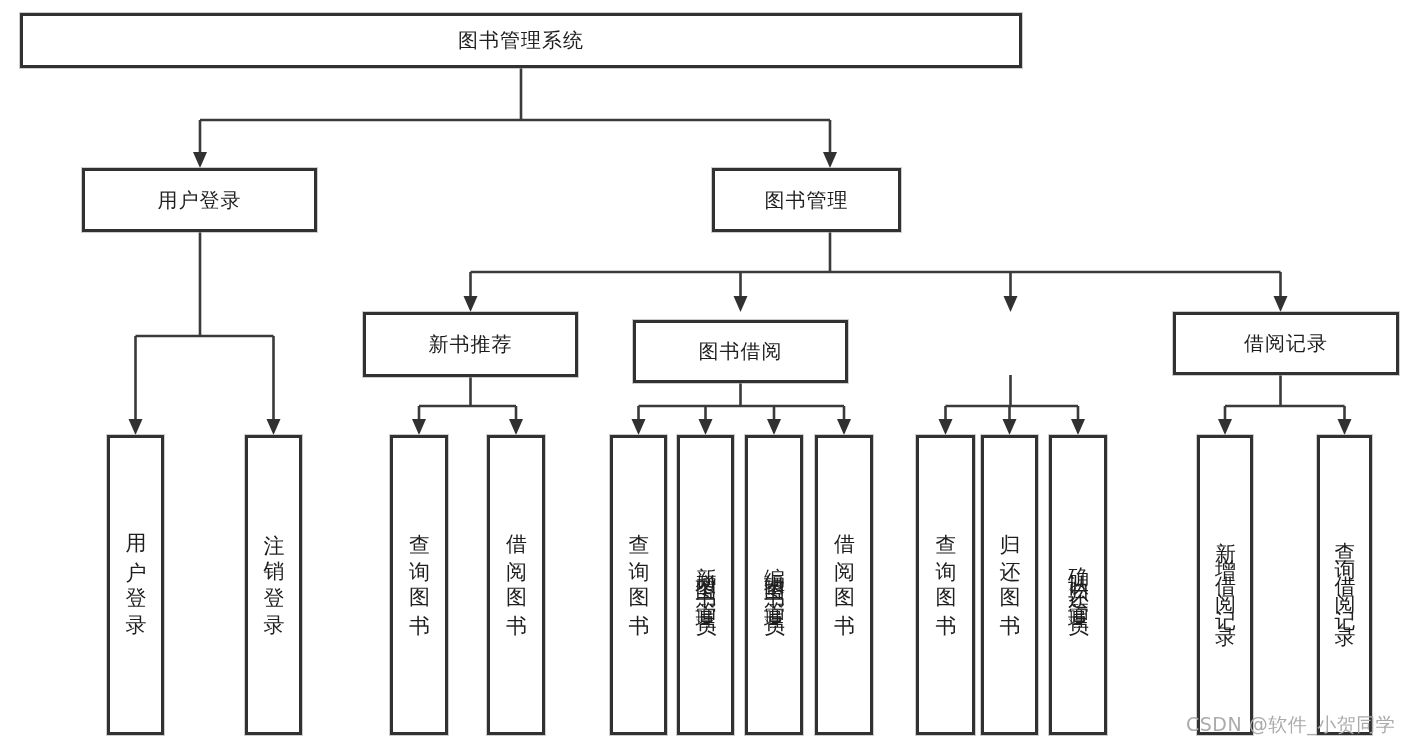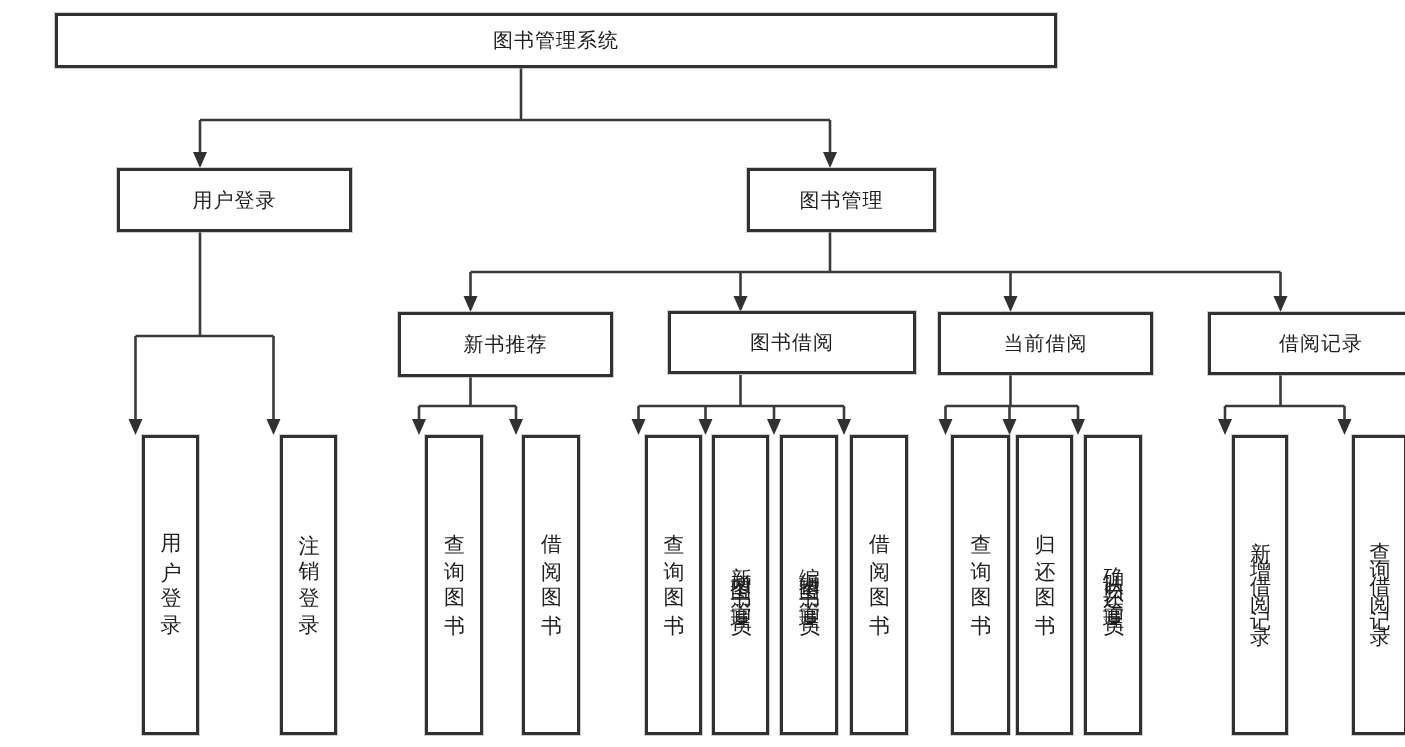--- a/index.html
+++ b/index.html
@@ -4,21 +4,21 @@
 <style>
   html,body { margin:0; padding:0; background:#ffffff; }
   .canvas {
     position:relative; width:1405px; height:747px; background:#ffffff;
     font-family:"DejaVu Sans","Liberation Sans",sans-serif; overflow:hidden;
   }
   .wires { position:absolute; left:0; top:0; width:1405px; height:747px; pointer-events:none; }
   .node {
     position:absolute; box-sizing:border-box; background:#ffffff;
     border:3px solid #313131; box-shadow:0 0 0 1px rgba(165,165,165,.55);
-    display:flex; align-items:center; justify-content:center; color:#1e1e1e;margin-left:35px;
+    display:flex; align-items:center; justify-content:center; color:#1e1e1e;
   }
   .node.h span { font-size:20px; letter-spacing:1px; white-space:nowrap; }
   .node.v span {
     writing-mode:vertical-lr; text-orientation:mixed;
     font-size:21px; white-space:nowrap; line-height:1;
   }
   .sp4 span { letter-spacing:27px; transform:translateY(-14px); }
   .sp6 span { letter-spacing:17px; transform:translateY(-9px); }
   .sp9 span { letter-spacing:7px;  transform:translateY(-4px); }
   .watermark {
@@ -85,25 +85,22 @@
   <div class="node h" style="left:82px;top:168px;width:235px;height:64px">
     <span>用户登录</span>
   </div>
   <div class="node h" style="left:712px;top:168px;width:189px;height:64px">
     <span>图书管理</span>
   </div>
 
   <div class="node h" style="left:363px;top:312px;width:215px;height:65px">
     <span>新书推荐</span>
   </div>
-  <div class="node h" style="left:633px;top:311px;width:248px;height:63px">
+  <div class="node h" style="left:633px;top:320px;width:215px;height:63px">
     <span>图书借阅</span>
-  </div>
-  <div class="node h" style="left:903px;top:312px;width:215px;height:63px">
-    <span>当前借阅</span>
   </div>
   <div class="node h" style="left:1173px;top:312px;width:226px;height:63px">
     <span>借阅记录</span>
   </div>
 
   <div class="node v sp4" style="left:107px;top:435px;width:57px;height:300px">
     <span>用户登录</span>
   </div>
   <div class="node v sp4" style="left:245px;top:435px;width:57px;height:300px">
     <span>注销登录</span>
@@ -139,14 +136,15 @@
     <span>确认归还（管理员）</span>
   </div>
 
   <div class="node v sp6" style="left:1197px;top:435px;width:56px;height:300px">
     <span>新增借阅记录</span>
   </div>
   <div class="node v sp6" style="left:1317px;top:435px;width:55px;height:300px">
     <span>查询借阅记录</span>
   </div>
 
+  <div class="watermark">CSDN @软件_小贺同学</div>
 
 </div>
 
 </body></html>

